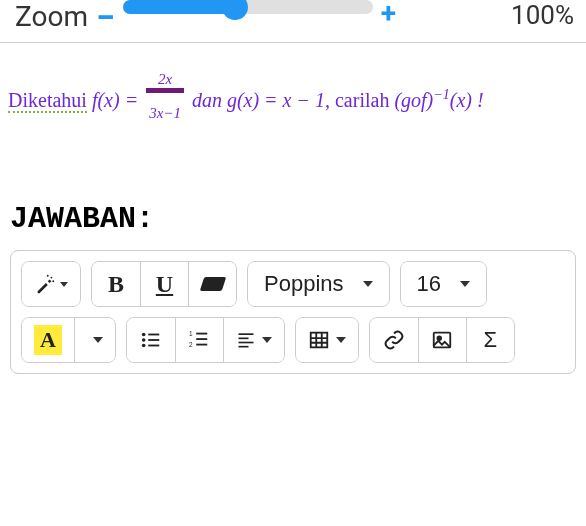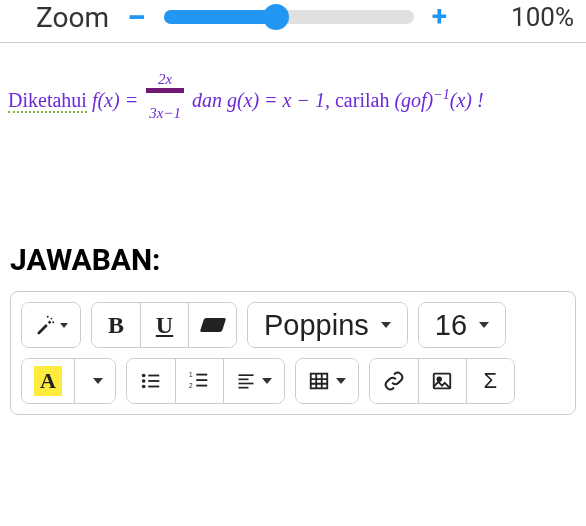--- a/index.html
+++ b/index.html
@@ -1,46 +1,46 @@
 <!DOCTYPE html>
 <html><head>
 <meta charset="utf-8">
 <style>
   * { box-sizing: border-box; margin: 0; padding: 0; }
   body { font-family: -apple-system, BlinkMacSystemFont, "Segoe UI", Roboto, sans-serif; background: #fff; width: 586px; height: 526px; overflow: hidden; }
 
-  .zoom-bar { display: flex; align-items: center; gap: 18px; padding: 0 10px 8px 36px; }
+  .zoom-bar { display: flex; align-items: flex-start; gap: 8px; padding: 0 10px 8px 15px; }
   .zoom-label { font-size: 28px; color: #333; }
   .zoom-minus, .zoom-plus { font-size: 34px; font-weight: 700; color: #2196f3; cursor: pointer; line-height: 1; user-select: none; }
   .zoom-plus { font-size: 28px; }
   .slider { position: relative; width: 250px; height: 14px; border-radius: 8px; background: #e0e0e0; }
   .slider-fill { position: absolute; left: 0; top: 0; height: 100%; width: 45%; background: #2196f3; border-radius: 8px; }
   .slider-thumb { position: absolute; left: 45%; top: 50%; width: 26px; height: 26px; background: #2196f3; border-radius: 50%; transform: translate(-50%, -50%); }
   .zoom-pct { font-size: 26px; color: #333; margin-left: auto; margin-right: 2px; }
 
   .divider { border-bottom: 1px solid #ccc; }
 
   .question { padding: 28px 8px 0 8px; font-family: 'Times New Roman', serif; font-size: 20px; color: #6d28d9; }
   .diketahui { border-bottom: 2px dotted #7cb342; }
   .math { font-style: italic; }
   .frac { display: inline-block; text-align: center; vertical-align: middle; font-size: 15px; line-height: 1.1; margin: 0 3px; }
   .frac .num { display: block; border-bottom: 5px solid #701a75; padding: 0 3px; }
   .frac .den { display: block; padding: 12px 3px; }
   .sup { font-size: 0.7em; vertical-align: super; }
 
-  .answer-label { font-size: 30px; font-weight: 700; padding: 0 10px; margin-top: 109px; }
+  .answer-label { font-size: 30px; font-weight: 700; padding: 0 10px; margin-top: 69px; font-family: Liberation Mono, monospace; }
 
   .editor { margin: 14px 10px 0 10px; border: 1px solid #ccc; border-radius: 8px; }
   .toolbar { display: flex; flex-wrap: wrap; gap: 10px; padding: 10px; }
   .btn-group { display: inline-flex; border: 1px solid #ccc; border-radius: 8px; overflow: hidden; }
   .btn { height: 44px; min-width: 48px; display: inline-flex; align-items: center; justify-content: center; background: #fff; border: none; cursor: pointer; font-size: 20px; padding: 0 12px; color: #222; }
   .btn + .btn { border-left: 1px solid #ccc; }
   .btn.bold { font-family: Georgia, serif; font-weight: 900; font-size: 24px; }
   .btn.italic-u { font-family: Georgia, serif; font-weight: 700; font-size: 24px; text-decoration: underline; }
-  .btn.wide { padding: 0 16px; font-size: 29px; gap: 6px; }
+  .btn.wide { padding: 0 16px; font-size: 22px; gap: 13px; }
   .caret { display: inline-block; width: 0; height: 0; border-left: 5px solid transparent; border-right: 5px solid transparent; border-top: 6px solid #333; margin-left: 6px; }
   .caret-sm { border-left: 4px solid transparent; border-right: 4px solid transparent; border-top: 5px solid #333; margin-left: 4px; }
 
   .magic-icon { transform: rotate(0deg); filter: drop-shadow(0 0 0 transparent); }
   .highlight-a { background: #ffeb3b; font-family: Georgia, serif; font-weight: 700; font-size: 22px; padding: 2px 6px; }
   .eraser { width: 22px; height: 14px; background: #222; transform: skewX(-18deg); border-radius: 2px; }
 
   .editor-body { padding: 14px 16px 0 16px; font-size: 24px; color: #555; }
 
   svg { display: block; }

